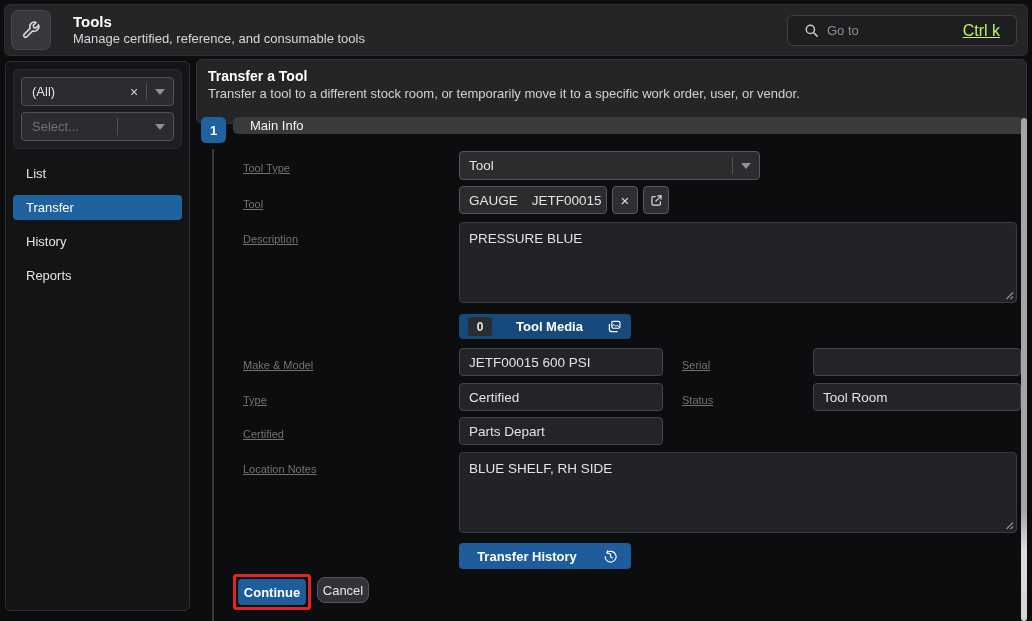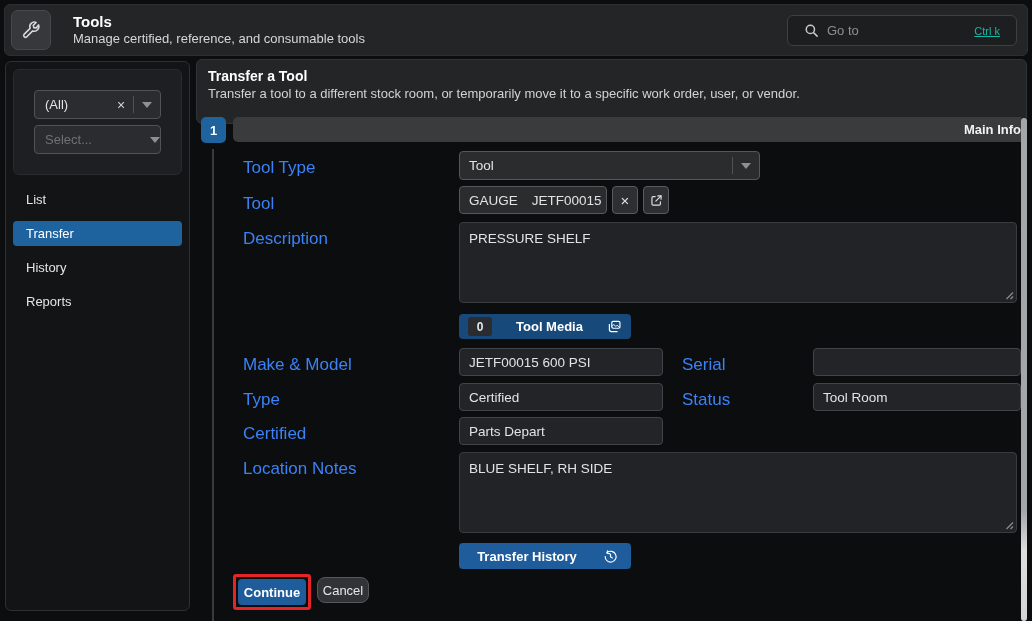--- a/index.html
+++ b/index.html
@@ -6,50 +6,50 @@
   .stage{position:relative;width:1032px;height:621px;background:#0c0d0e;overflow:hidden;color:#e6e7e9;}
 
   
   .app-header{position:absolute;left:4px;top:4px;width:1024px;height:52px;background:#242527;border:1px solid #2e2f31;border-radius:6px;box-sizing:border-box;display:flex;align-items:center;}
   .app-icon-tile{width:38px;height:38px;margin-left:6px;background:#37383b;border:1px solid #47484b;border-radius:7px;display:flex;align-items:center;justify-content:center;flex:0 0 auto;}
   .app-titles{margin-left:22px;}
   .app-title{font-size:15px;font-weight:bold;color:#fff;line-height:18px;}
   .app-subtitle{font-size:13px;color:#d6d7d9;line-height:16px;}
   .goto-box{position:absolute;right:10px;top:10px;width:230px;height:31px;background:#1d1e20;border:1px solid #3f4042;border-radius:6px;box-sizing:border-box;display:flex;align-items:center;padding:0 16px;gap:8px;}
   .goto-placeholder{flex:1;font-size:13px;color:#8e8f92;}
-  .goto-shortcut{font-size:11px;color:#14b8a6;text-decoration:underline;}
+  .goto-shortcut{font-size:16px;color:#bef264;text-decoration:underline;}
 
   
   .sidebar{position:absolute;left:5px;top:61px;width:185px;height:550px;background:#131416;border:1px solid #2e2f32;border-radius:6px;box-sizing:border-box;}
-  .sidebar-filters{margin:7px;background:#1e1f22;border:1px solid #2a2b2e;border-radius:6px;padding:20px;}
+  .sidebar-filters{margin:7px;background:#1e1f22;border:1px solid #2a2b2e;border-radius:6px;padding:7px;}
   .filter-select{height:29px;background:#2b2c2f;border:1px solid #515255;border-radius:4px;box-sizing:border-box;display:flex;align-items:center;padding:0 0 0 10px;margin-bottom:6px;}
   .filter-select:last-child{margin-bottom:0;gap:29px;}
   .filter-value{flex:1;font-size:13px;color:#e3e4e6;}
   .filter-placeholder{flex:1;font-size:13px;color:#707174;}
   .select-x{width:24px;text-align:center;color:#d2d3d5;font-size:14px;cursor:pointer;}
   .select-divider{width:1px;height:17px;background:#515255;}
   .caret-btn{width:26px;display:flex;align-items:center;justify-content:center;align-self:stretch;}
   .caret{width:0;height:0;border-left:5px solid transparent;border-right:5px solid transparent;border-top:6px solid #8f9093;}
   .nav{margin-top:12px;}
   .nav-item{margin:0 7px 9px 7px;padding:5px 13px;border-radius:4px;font-size:13px;color:#e3e4e6;}
   .nav-item.active{background:var(--accent-blue,#1f639e);color:#fff;}
 
   
   .page-header{position:absolute;left:196px;top:59px;width:831px;height:65px;background:#242527;border:1px solid #323336;border-radius:6px;box-sizing:border-box;padding:7px 11px;}
   .page-title{font-size:14px;font-weight:bold;color:#fff;line-height:18px;}
   .page-subtitle{font-size:13px;color:#d2d3d5;line-height:17px;}
 
   
   .step-badge{position:absolute;left:201px;top:117px;width:25px;height:26px;background:var(--accent-blue,#1f639e);border-radius:5px;display:flex;align-items:center;justify-content:center;font-size:13px;font-weight:bold;color:#fff;}
-  .section-bar{position:absolute;left:233px;top:117px;width:788px;height:25px;background:#3a3b3d;border-radius:5px 0 0 5px;display:flex;align-items:center;padding-left:17px;box-sizing:border-box;font-size:13px;font-weight:bold;color:#f2f3f4;justify-content:flex-end;}
+  .section-bar{position:absolute;left:233px;top:117px;width:788px;height:17px;background:#3a3b3d;border-radius:5px 0 0 5px;display:flex;align-items:center;padding-left:17px;box-sizing:border-box;font-size:13px;font-weight:normal;color:#f2f3f4;}
   .step-connector{position:absolute;left:212px;top:149px;width:2px;height:472px;background:#393a3c;}
 
   
   .row{position:absolute;}
-  .flabel{font-size:17px;color:#3b82f6;}
+  .flabel{font-size:11px;color:#737373;text-decoration:underline;}
   .ibox{background:#232427;border:1px solid #434447;border-radius:4px;box-sizing:border-box;display:flex;align-items:center;padding:0 9px;font-size:13.5px;color:#e2e3e5;}
   .ibox.lite{background:#2b2c2e;border-color:#56575a;}
   .select-box{justify-content:flex-start;padding-right:0;}
   .select-box .val{flex:1;}
   .sq-btn{width:26px;height:28px;background:#2e2f32;border:1px solid #5a5b5e;border-radius:4px;box-sizing:border-box;display:flex;align-items:center;justify-content:center;margin-left:5px;}
   .tarea{position:absolute;background:#222326;border:1px solid #3a3b3e;border-radius:4px;box-sizing:border-box;padding:8px 9px;font-size:13.5px;color:#e2e3e5;}
   .resize-handle{position:absolute;right:2px;bottom:2px;}
   .blue-btn{background:var(--button-blue,#1e5c9b);border-radius:4px;display:flex;align-items:center;justify-content:center;color:#fff;font-size:13px;font-weight:bold;gap:8px;box-sizing:border-box;}
   .media-btn{background:var(--media-blue,#17497a);justify-content:space-between;padding:0 9px;}
   .count-chip{background:#2b2c2f;border-radius:3px;min-width:24px;height:19px;display:flex;align-items:center;justify-content:center;font-size:12px;font-weight:bold;color:#e8e9ea;}
@@ -158,21 +158,21 @@
             <path d="M17 3l-8 8"></path>
         </svg>
       </span>
     </div>
   </div>
 
   <div class="row" style="left:243px;top:229px;">
     <span class="flabel">Description</span>
   </div>
   <div class="tarea" style="left:459px;top:222px;width:558px;height:81px;">
-    <span>PRESSURE SHELF</span>
+    <span>PRESSURE BLUE</span>
     <span class="resize-handle">
       <svg width="10" height="10" viewBox="0 0 10 10" stroke="#8b8c8e" stroke-width="1.2">
           <path d="M9 2.5L2.5 9"></path>
           <path d="M9 6.5L6.5 9"></path>
         </svg>
     </span>
   </div>
 
   <div class="row blue-btn media-btn" style="left:459px;top:314px;width:172px;height:25px;">
     <span class="count-chip">0</span>

